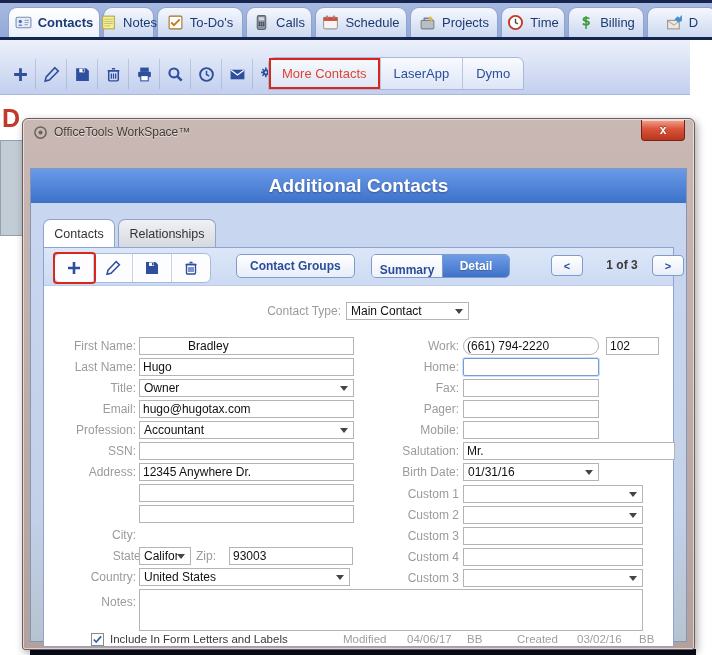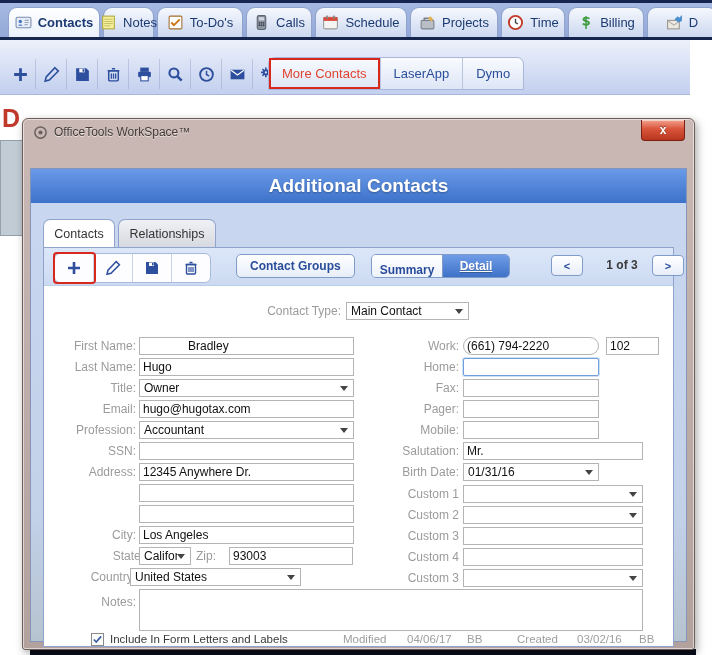--- a/index.html
+++ b/index.html
@@ -68,21 +68,21 @@
   .icon-btn:last-child{border-right:none;}
   .icon-btn svg{width:16px;height:16px;}
   .icon-btn.annotated{box-shadow:0 0 0 2px #d8281c;border-radius:2px;}
   .cg-btn{position:absolute;left:192px;top:6px;height:24px;box-sizing:border-box;padding:0 13px;
     border:1px solid #7f9cc9;border-radius:5px;background:linear-gradient(#ffffff,#e7edf9);
     display:flex;align-items:center;font-size:12px;font-weight:bold;color:#2a4d9b;}
   .segmented{position:absolute;left:327px;top:6px;height:24px;display:flex;border:1px solid #7f9cc9;
     border-radius:5px;overflow:hidden;box-sizing:border-box;}
   .seg{display:flex;align-items:center;justify-content:center;font-size:12px;font-weight:bold;}
   .seg.summary{width:70px;color:#2a4d9b;background:linear-gradient(#ffffff,#eef2fb);border-right:1px solid #7f9cc9;align-items:flex-end;}
-  .seg.detail{width:66px;color:#fff;background:linear-gradient(#6f9ce6,#3e72c8);text-shadow:0 1px 1px rgba(0,0,0,.25);text-decoration:underline;}
+  .seg.detail{width:66px;color:#fff;background:linear-gradient(#6f9ce6,#3e72c8);text-shadow:0 1px 1px rgba(0,0,0,.25);}
   .nav-btn{position:absolute;top:7px;width:32px;height:21px;box-sizing:border-box;border:1px solid #7f9cc9;
     border-radius:4px;background:linear-gradient(#ffffff,#e7edf9);display:flex;align-items:center;
     justify-content:center;font-size:11px;font-weight:bold;color:#2a4d9b;}
   .page-ind{position:absolute;left:548px;top:10px;width:60px;text-align:center;font-size:12px;
     font-weight:bold;color:#3a3a3a;}
 
   
   .frow{position:absolute;left:0;right:0;height:18px;}
   .flabel{position:absolute;height:18px;line-height:18px;font-size:12px;color:#9b9b9b;text-align:right;
     white-space:nowrap;}
@@ -408,36 +408,35 @@
         <div class="frow" style="top:236px">
             <span class="flabel" style="left:0;width:92px"></span>
             <input class="finput" style="left: 95px; width: 215px;" value="">
           </div>
         <div class="frow" style="top:257px">
             <span class="flabel" style="left:0;width:92px"></span>
             <input class="finput" style="left: 95px; width: 215px;" value="">
           </div>
         <div class="frow" style="top:278px">
             <span class="flabel" style="left:0;width:92px">City:</span>
-            <input class="finput" style="left: 95px; width: 215px;" value="Los Angeles">
           </div>
 
         <div class="frow" style="top:299px">
           <span class="flabel" style="left:8px;width:92px">State:</span>
           <div class="fselect" style="left:95px;width:52px">
               <span class="fsel-val">Califor</span>
               <span class="dd-arrow"></span>
             </div>
           <span class="flabel" style="left:130px;width:42px">Zip:</span>
           <input class="finput" style="left: 185px; width: 124px;" value="93003">
         </div>
 
         <div class="frow" style="top:320px">
             <span class="flabel" style="left:0;width:92px">Country:</span>
-          <div class="fselect" style="left:86px;width:171px">
+          <div class="fselect" style="left:95px;width:211px">
               <span class="fsel-val">United States</span>
               <span class="dd-arrow"></span>
             </div>
           </div>
 
         <span class="flabel" style="left:0;width:92px;top:345px">Notes:</span>
         <textarea class="fnotes" style=""></textarea>
 
         <div class="frow" style="top:89px">
           <span class="flabel" style="left:337px;width:78px">Work:</span>
@@ -455,21 +454,21 @@
         <div class="frow" style="top:152px">
             <span class="flabel" style="left:337px;width:78px">Pager:</span>
             <input class="finput" style="left: 419px; width: 136px;" value="">
           </div>
         <div class="frow" style="top:173px">
             <span class="flabel" style="left:337px;width:78px">Mobile:</span>
             <input class="finput" style="left: 419px; width: 136px;" value="">
           </div>
         <div class="frow" style="top:194px">
             <span class="flabel" style="left:337px;width:78px">Salutation:</span>
-            <input class="finput" style="left: 419px; width: 180px;" value="Mr.">
+            <input class="finput" style="left: 419px; width: 212px;" value="Mr.">
           </div>
         <div class="frow" style="top:215px">
             <span class="flabel" style="left:337px;width:78px">Birth Date:</span>
           <div class="fselect" style="left:419px;width:136px">
               <span class="fsel-val">01/31/16</span>
               <span class="dd-arrow"></span>
             </div>
           </div>
         <div class="frow" style="top:237px">
             <span class="flabel" style="left:337px;width:78px">Custom 1</span>

